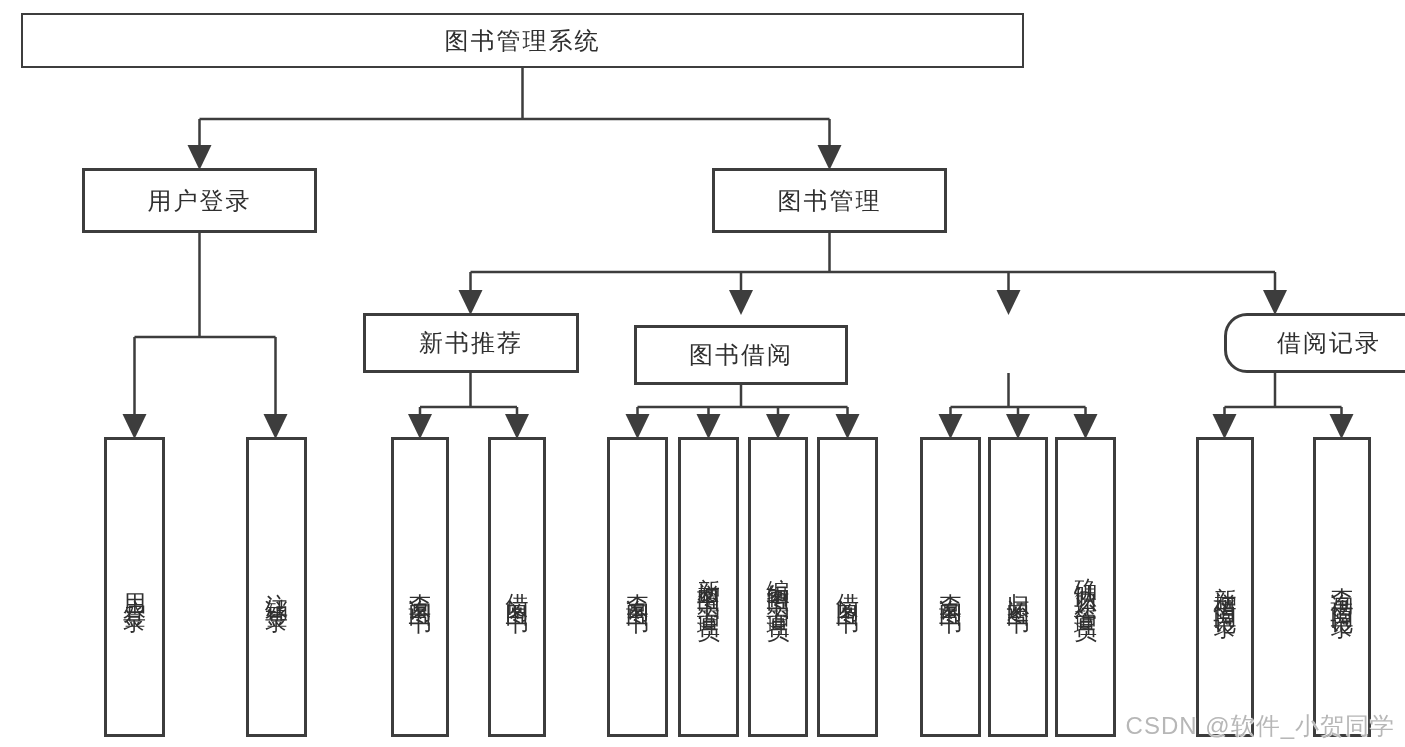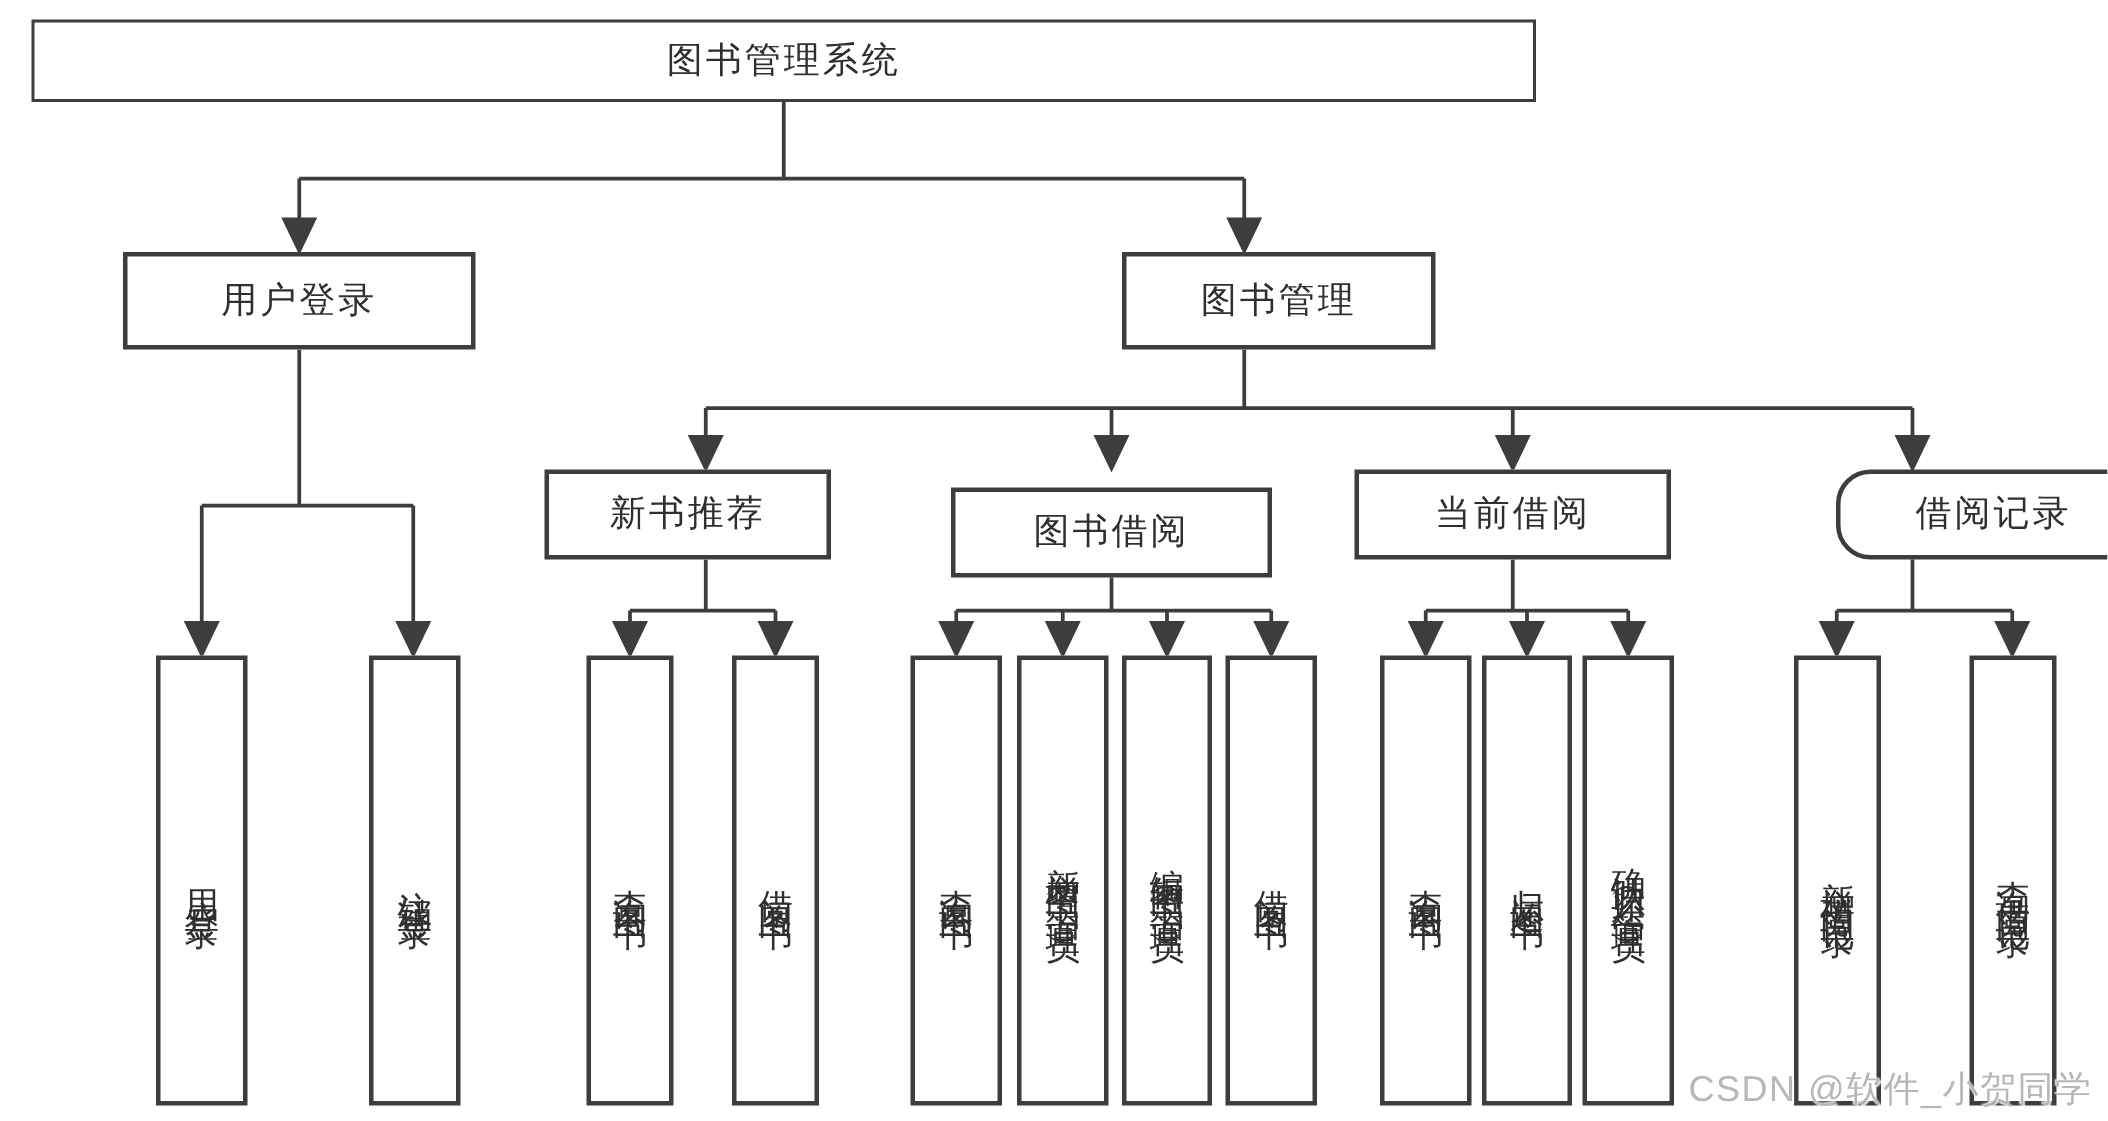--- a/index.html
+++ b/index.html
@@ -115,32 +115,29 @@
     </g>
   </svg>
 
   <div class="box root" style="left:21px; top:13px; width:1003px; height:55px;">
     <span class="hlabel">图书管理系统</span>
   </div>
 
   <div class="box" style="left:82px; top:168px; width:235px; height:65px;">
     <span class="hlabel">用户登录</span>
   </div>
-  <div class="box" style="left:712px; top:168px; width:209px; height:65px;margin-left:36px;">
+  <div class="box" style="left:712px; top:168px; width:235px; height:65px;">
     <span class="hlabel">图书管理</span>
   </div>
 
-  <div class="box" style="left:363px; top:313px; width:191px; height:60px;">
+  <div class="box" style="left:363px; top:313px; width:216px; height:60px;">
     <span class="hlabel">新书推荐</span>
   </div>
   <div class="box" style="left:634px; top:313px; width:214px; height:60px;margin-top:12px;">
     <span class="hlabel">图书借阅</span>
-  </div>
-  <div class="box" style="left:903px; top:313px; width:211px; height:60px;">
-    <span class="hlabel">当前借阅</span>
   </div>
   <div class="box" style="left:1224px; top:313px; width:210px; height:60px;border-radius:23px;">
     <span class="hlabel">借阅记录</span>
   </div>
 
   <div class="leaf" style="left:104px; width:61px;">
     <span class="vlabel">用户登录</span>
   </div>
   <div class="leaf" style="left:246px; width:61px;">
     <span class="vlabel">注销登录</span>

